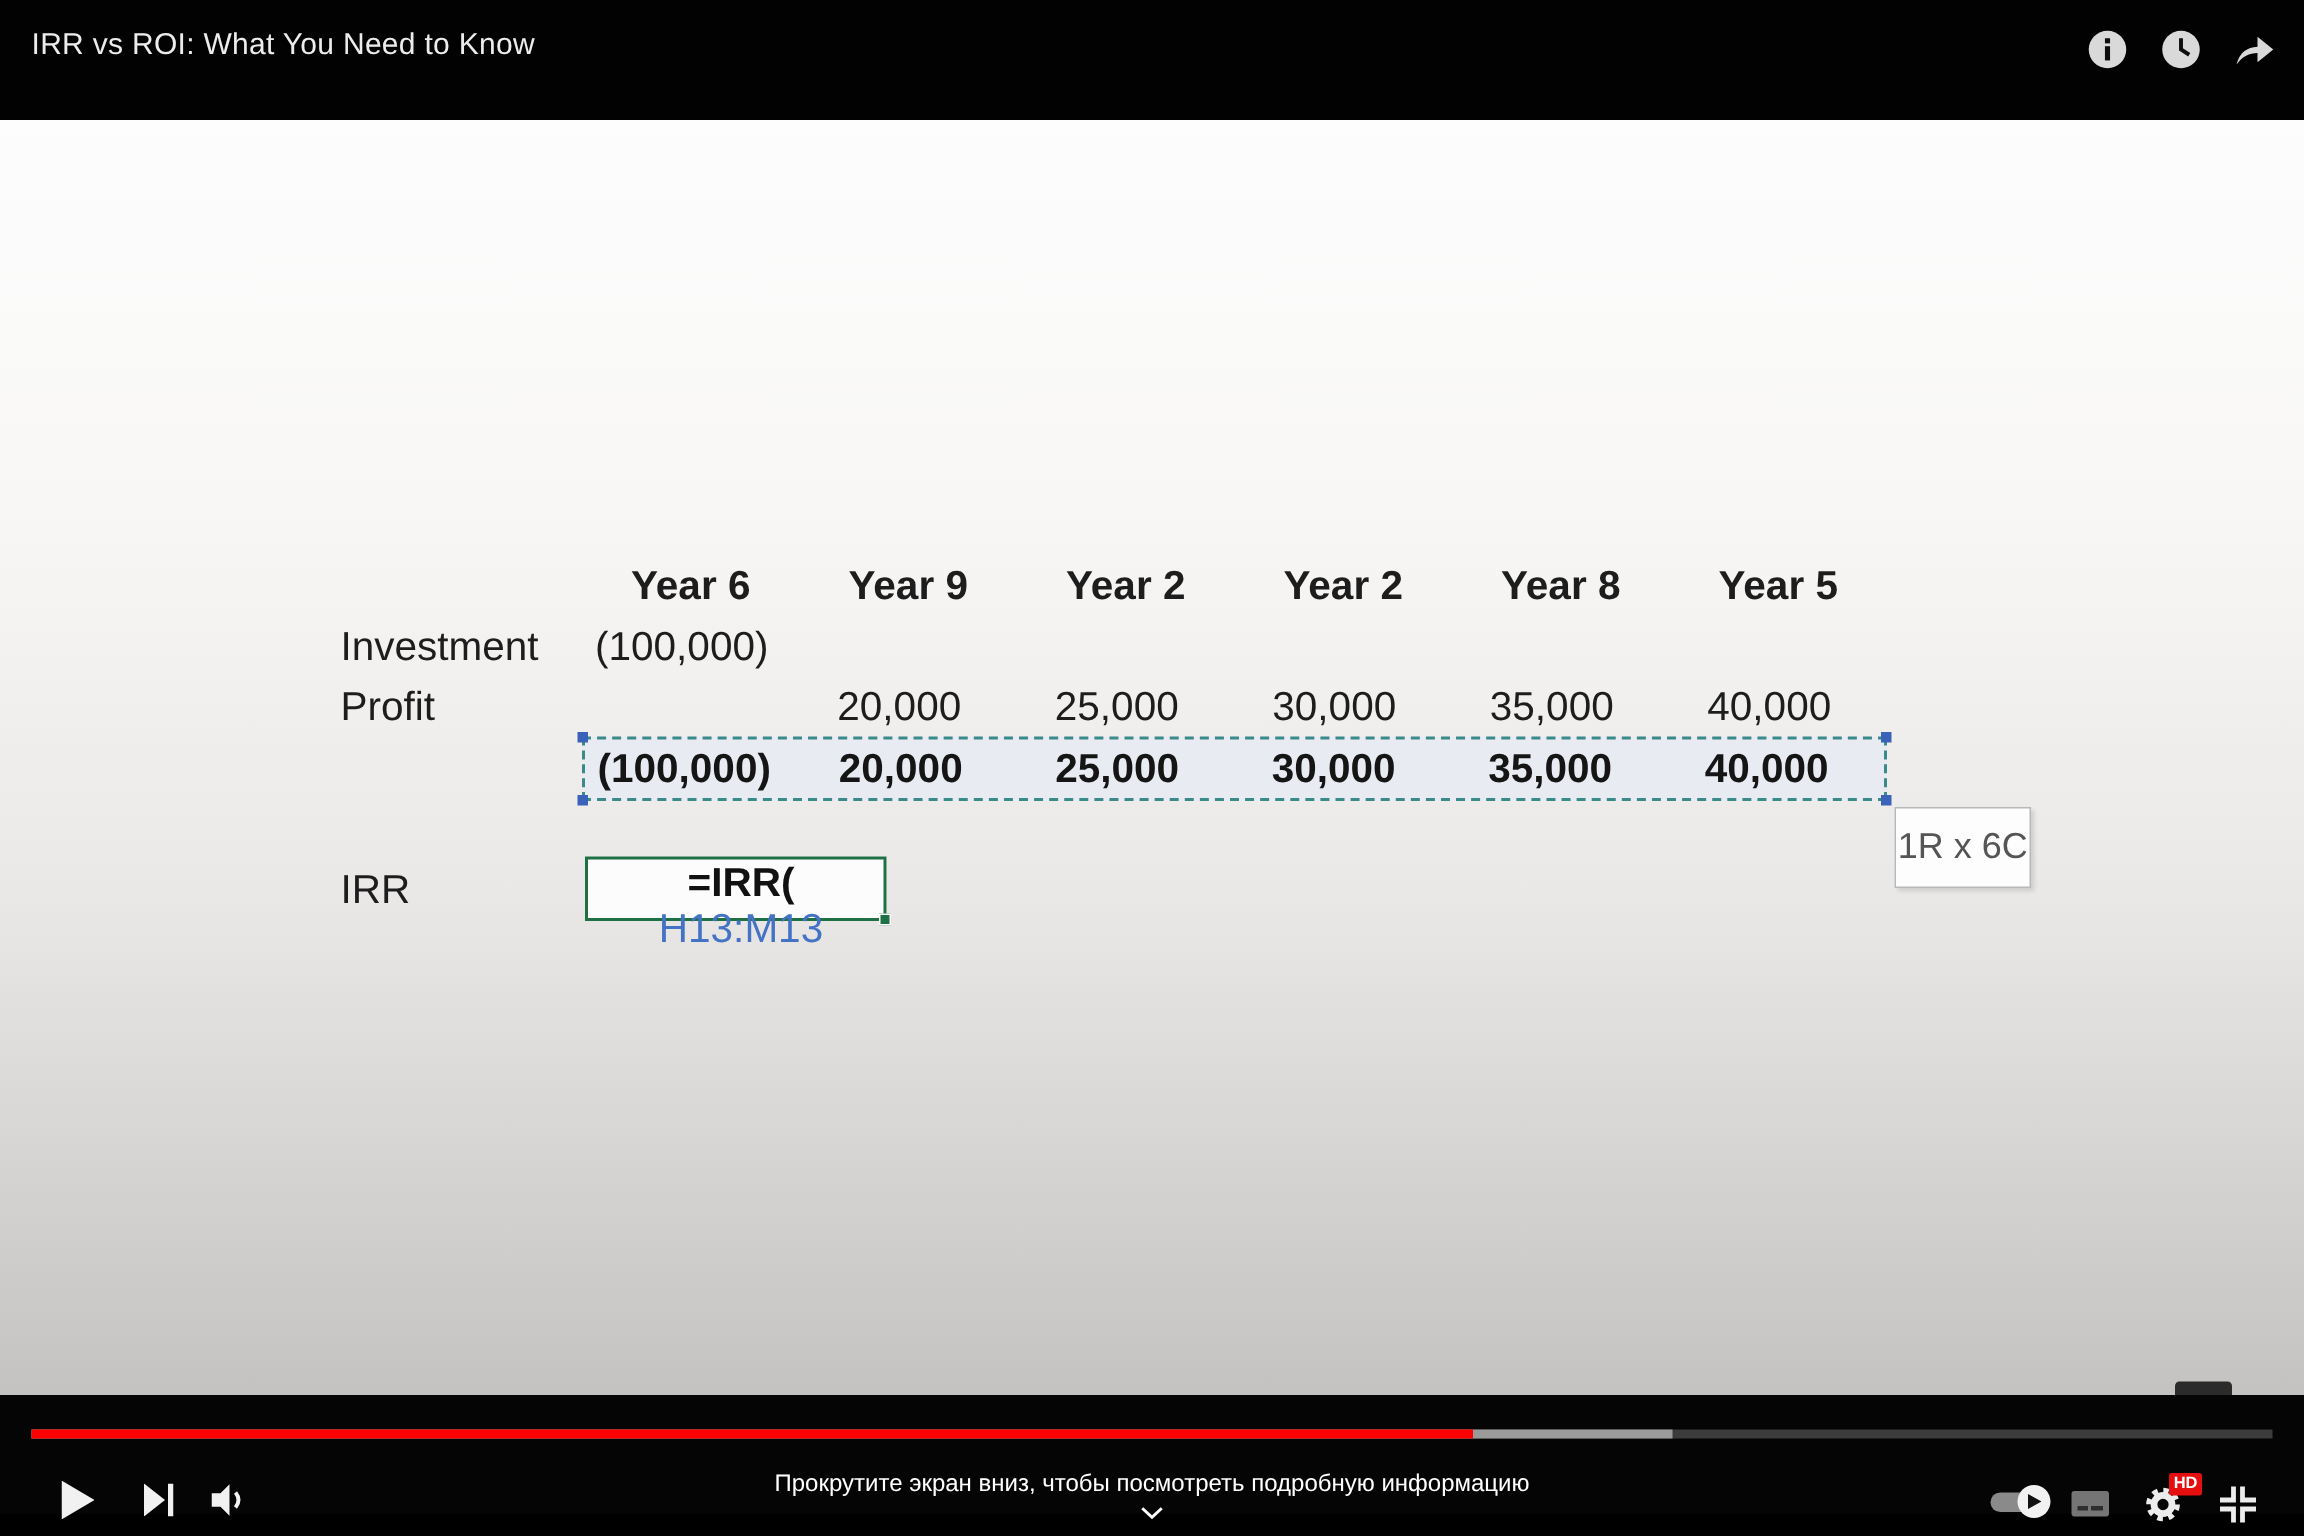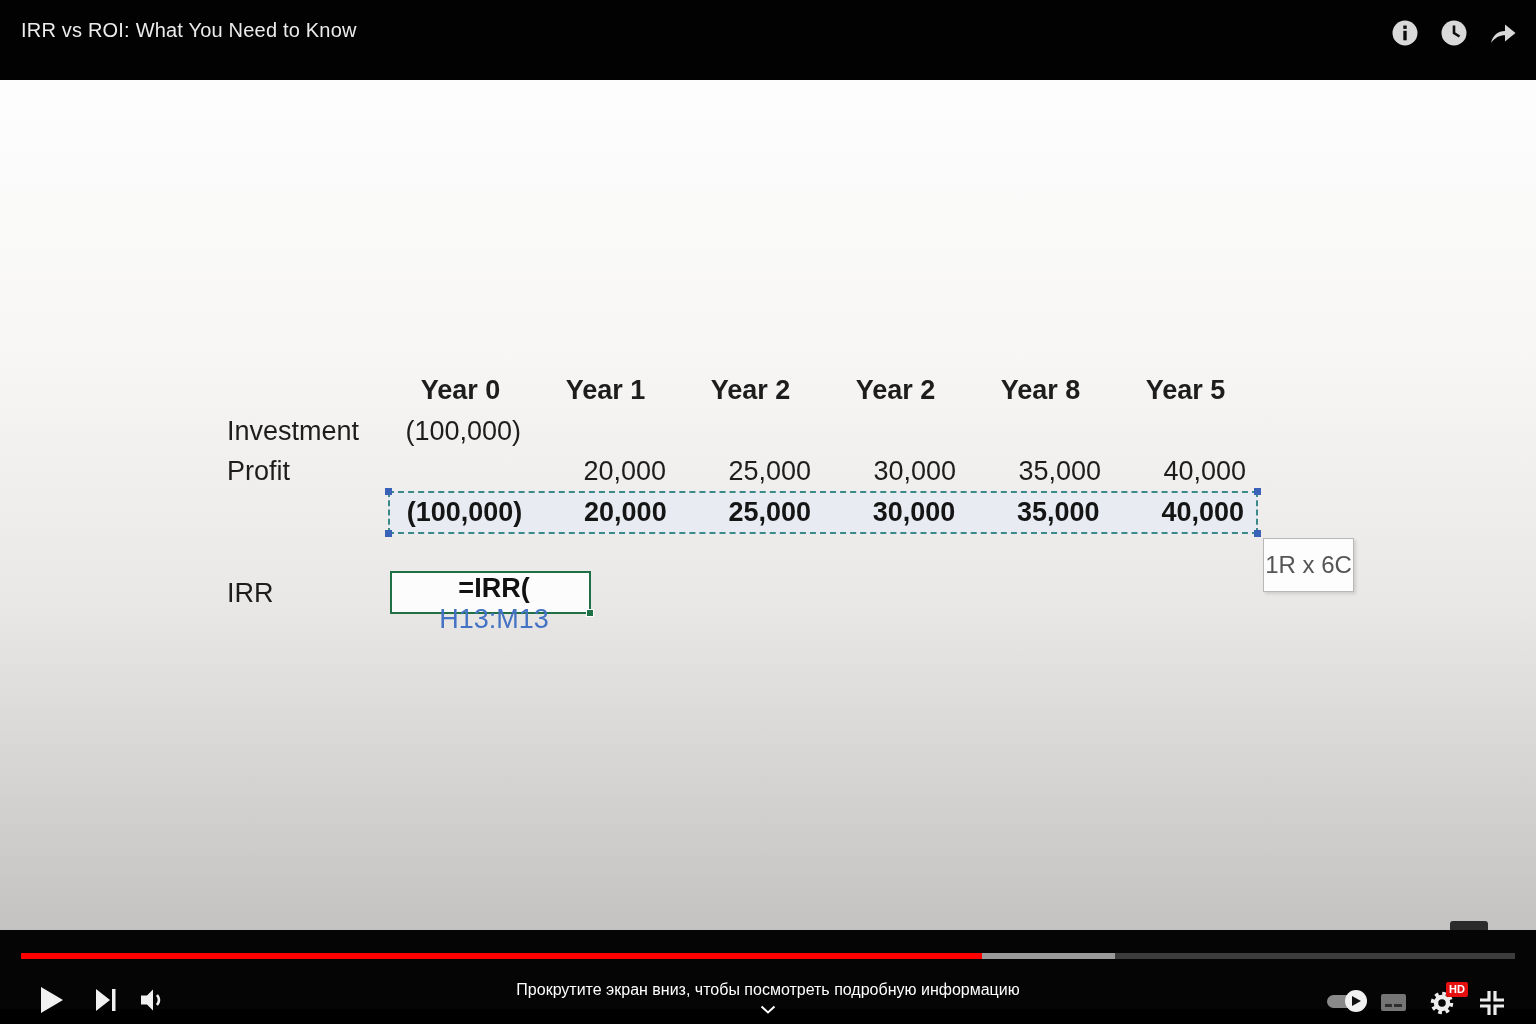--- a/index.html
+++ b/index.html
@@ -20,21 +20,21 @@
     position:absolute; top:80px; left:0; width:100%; height:865px;
     background:linear-gradient(180deg,#fdfdfd 0%,#f8f7f6 30%,#e9e8e7 60%,#c2c1c0 100%);
   }
 
   
   .sheet { position:absolute; left:227px; top:369px; color:#1d1d1d; font-size:27px; z-index:2; }
   .srow { display:flex; align-items:center; }
   .srow.header { height:42px; font-weight:700; }
   .srow.body { height:40px; }
   .cell-label { width:161px; text-align:left; }
-  .cell { width:145px; text-align:right; padding-right:12px; }
+  .cell { width:145px; text-align:center; padding-right:12px; }
   .cell-h { width:145px; text-align:center; }
 
   .selection-row {
     position:absolute; left:388px; top:491px; width:870px; height:43px;
     background:#e9ebf2; border:2px dashed #3a8a8a;
     display:flex; align-items:center; font-size:27px; font-weight:700; color:#151515; z-index:2;
   }
   .handle { position:absolute; width:7px; height:7px; background:#3a62b8; z-index:3; }
   .h-tl { left:-5px; top:-5px; } .h-bl { left:-5px; bottom:-5px; }
   .h-tr { right:-5px; top:-5px; } .h-br { right:-5px; bottom:-5px; }
@@ -101,22 +101,22 @@
   .fs-btn { left:1477px; top:988px; width:30px; height:30px; }
 </style>
 </head>
 <body>
 
 <div class="video-area">
 
   <div class="sheet" style="position:absolute; left:227px; top:289px;">
     <div class="srow header">
       <div class="cell-label"></div>
-      <div class="cell-h">Year 0</div>
-      <div class="cell-h">Year 1</div>
+      <div class="cell-h">Year 6</div>
+      <div class="cell-h">Year 9</div>
       <div class="cell-h">Year 2</div>
       <div class="cell-h">Year 2</div>
       <div class="cell-h">Year 8</div>
       <div class="cell-h">Year 5</div>
     </div>
     <div class="srow body">
       <div class="cell-label">Investment</div>
       <div class="cell">(100,000)</div>
       <div class="cell"></div>
       <div class="cell"></div>

